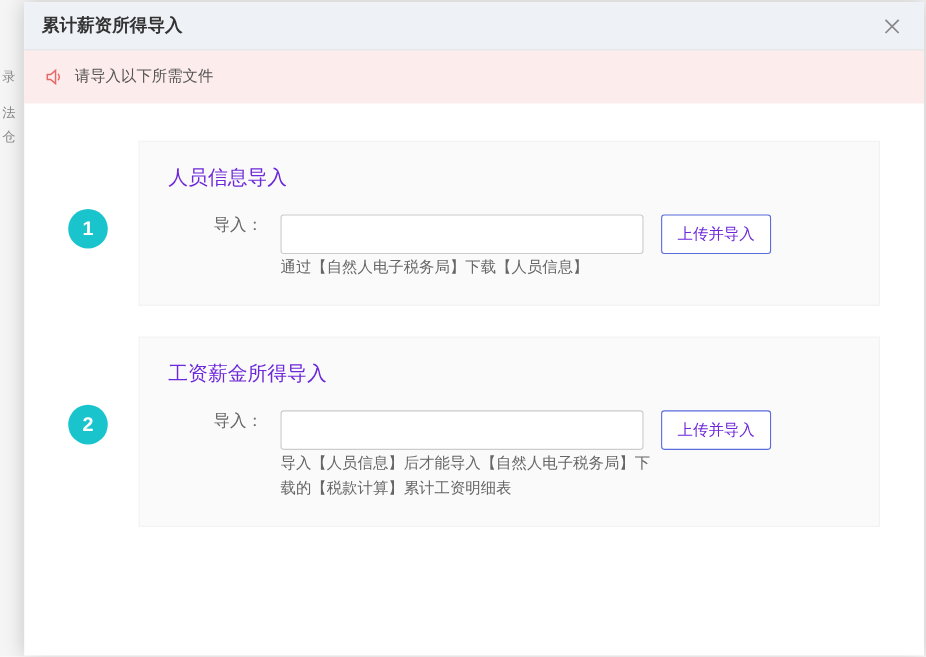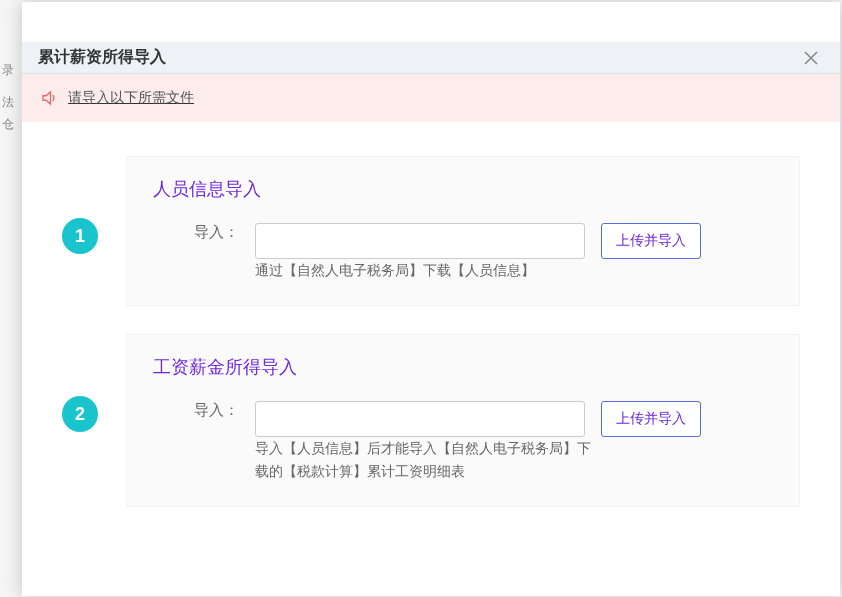--- a/index.html
+++ b/index.html
@@ -18,49 +18,47 @@
       left: 22px;
       top: 2px;
       width: 818px;
       height: 594px;
       background: #fff;
       box-shadow: 0 0 18px rgba(0,0,0,0.2);
       display: flex;
       flex-direction: column;
     }
     .modal-header {
-      height: 32px;
+      height: 44px;
       background: #eef1f6;
       border-bottom: 1px solid #e0e0e0;
       display: flex;
       align-items: center;
       padding: 4px 16px;
       justify-content: space-between;
-      margin-top: 40px;
     }
     .modal-title { font-size: 16px; font-weight: 600; color: #333; }
     .close-btn {
       width: 26px;
       height: 26px;
       display: flex;
       align-items: center;
       justify-content: center;
       cursor: pointer;
       color: #888;
       font-size: 16px;
     }
     .close-btn svg { width: 14px; height: 14px; }
     .notice-bar {
       height: 48px;
       background: #fdecec;
       display: flex;
       align-items: center;
       padding: 4px 18px;
       gap: 10px;
-      text-decoration: underline;
     }
     .notice-icon { color: #e86767; display: flex; }
     .notice-icon svg { width: 18px; height: 18px; }
     .notice-text { color: #555; font-size: 14px; }
     .modal-body {
       flex: 1;
       padding: 34px 40px 10px 40px;
       display: flex;
       flex-direction: column;
       gap: 28px;

